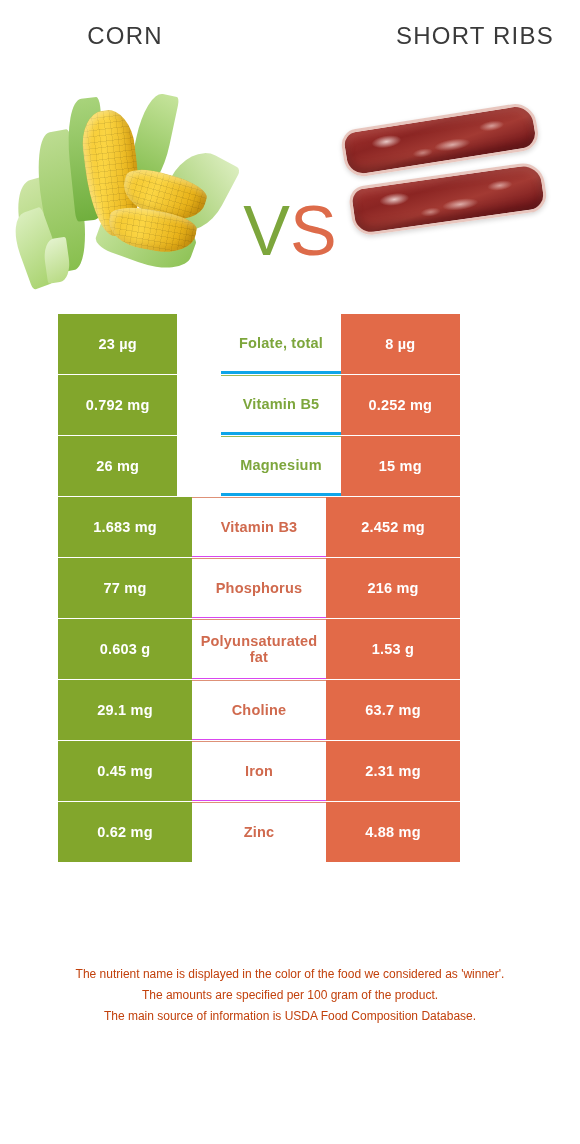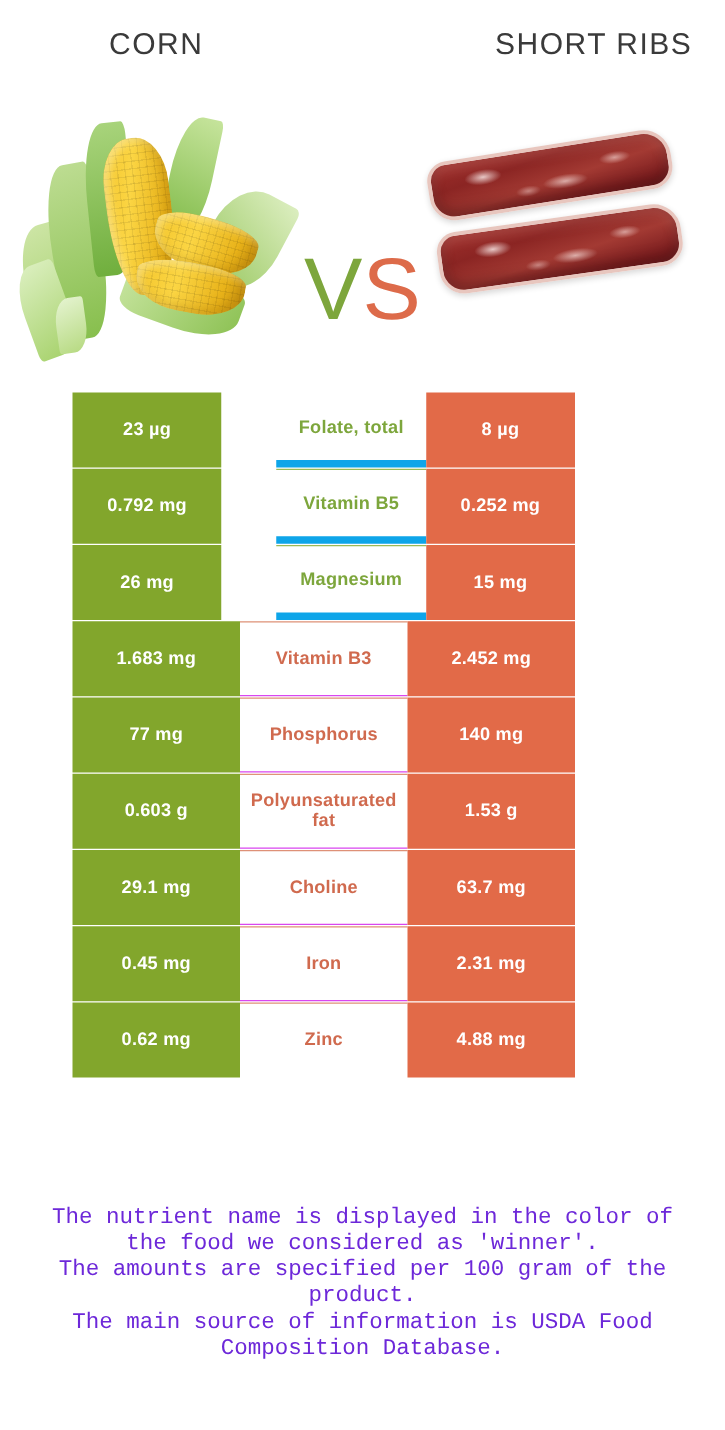--- a/index.html
+++ b/index.html
@@ -149,43 +149,43 @@
     background: #ffffff;
     font-size: 14.5px;
     font-weight: 600;
     letter-spacing: .2px;
     text-align: center;
     font-family: "Liberation Sans", sans-serif;
   }
   .row.win-green .cell-mid {
     color: #7DA63C;
     border-top: 1px solid #9BBA55;
-    border-bottom: 6px solid #0ea5e9;
+    border-bottom: 3px solid #0ea5e9;
     margin-left: 44px;
   }
   .row.win-orange .cell-mid {
     color: #D06A4E;
     border-top: 1px solid #DE9177;
     border-bottom: 1px solid #d946ef;
   }
   .row:first-child .cell-mid { border-top-color: transparent; }
   .row:last-child  { margin-bottom: 0; }
   .row:last-child  .cell-mid { border-bottom-color: transparent; }
 
   
   .footer {
     position: absolute;
     left: 22px;
     top: 964px;
     width: 536px;
     text-align: center;
-    font-family: Liberation Mono, monospace;
-    font-size: 18px;
+    font-family: Liberation Sans, sans-serif;
+    font-size: 12px;
     line-height: 21px;
-    color: #6d28d9;
+    color: #c2410c;
   }
   .footer p { margin: 0; }
 </style>
 </head>
 <body>
 
 <div id="page">
 
   <div class="header">
     <div class="header-title left">Corn</div>
@@ -238,21 +238,21 @@
         <div class="cell-right">15 mg</div>
       </div>
       <div class="row win-orange">
         <div class="cell-left">1.683 mg</div>
         <div class="cell-mid">Vitamin B3</div>
         <div class="cell-right">2.452 mg</div>
       </div>
       <div class="row win-orange">
         <div class="cell-left">77 mg</div>
         <div class="cell-mid">Phosphorus</div>
-        <div class="cell-right">140 mg</div>
+        <div class="cell-right">216 mg</div>
       </div>
       <div class="row win-orange">
         <div class="cell-left">0.603 g</div>
         <div class="cell-mid">Polyunsaturated fat</div>
         <div class="cell-right">1.53 g</div>
       </div>
       <div class="row win-orange">
         <div class="cell-left">29.1 mg</div>
         <div class="cell-mid">Choline</div>
         <div class="cell-right">63.7 mg</div>

